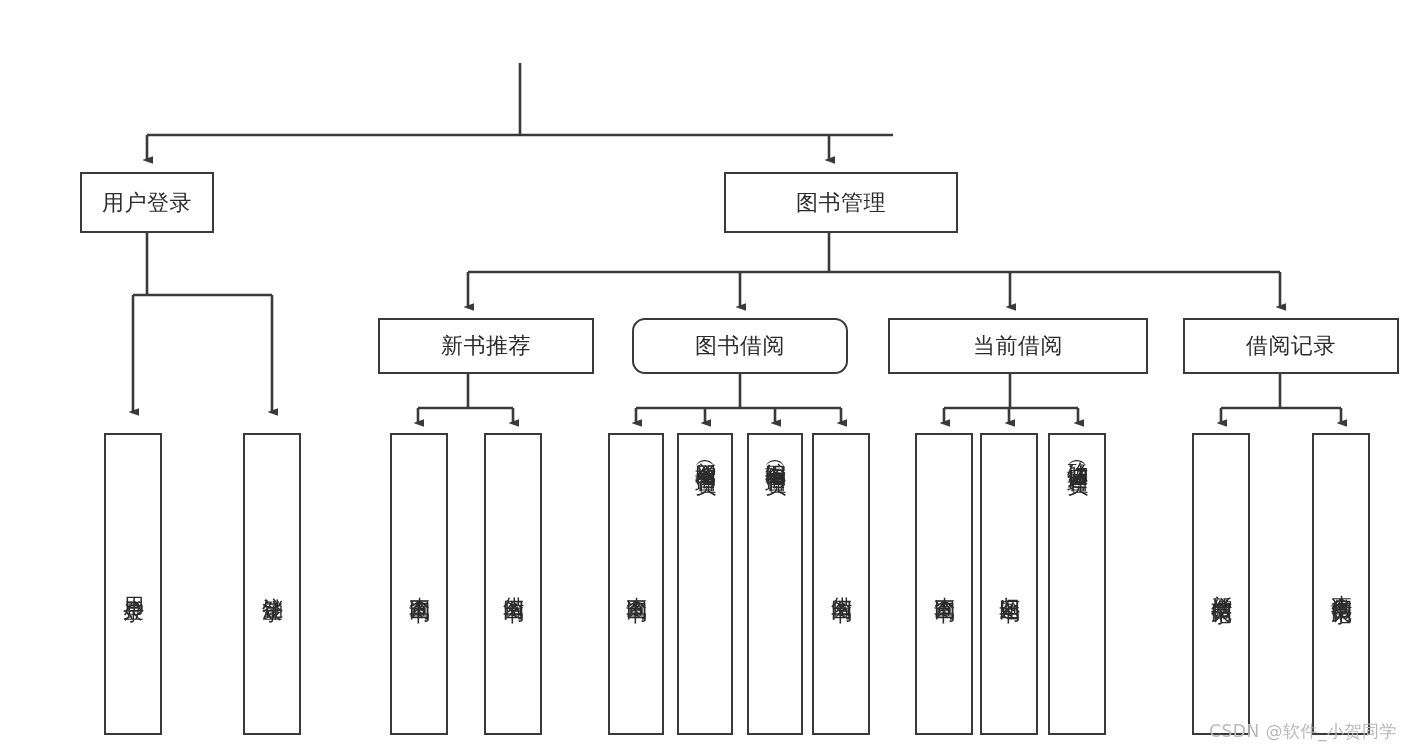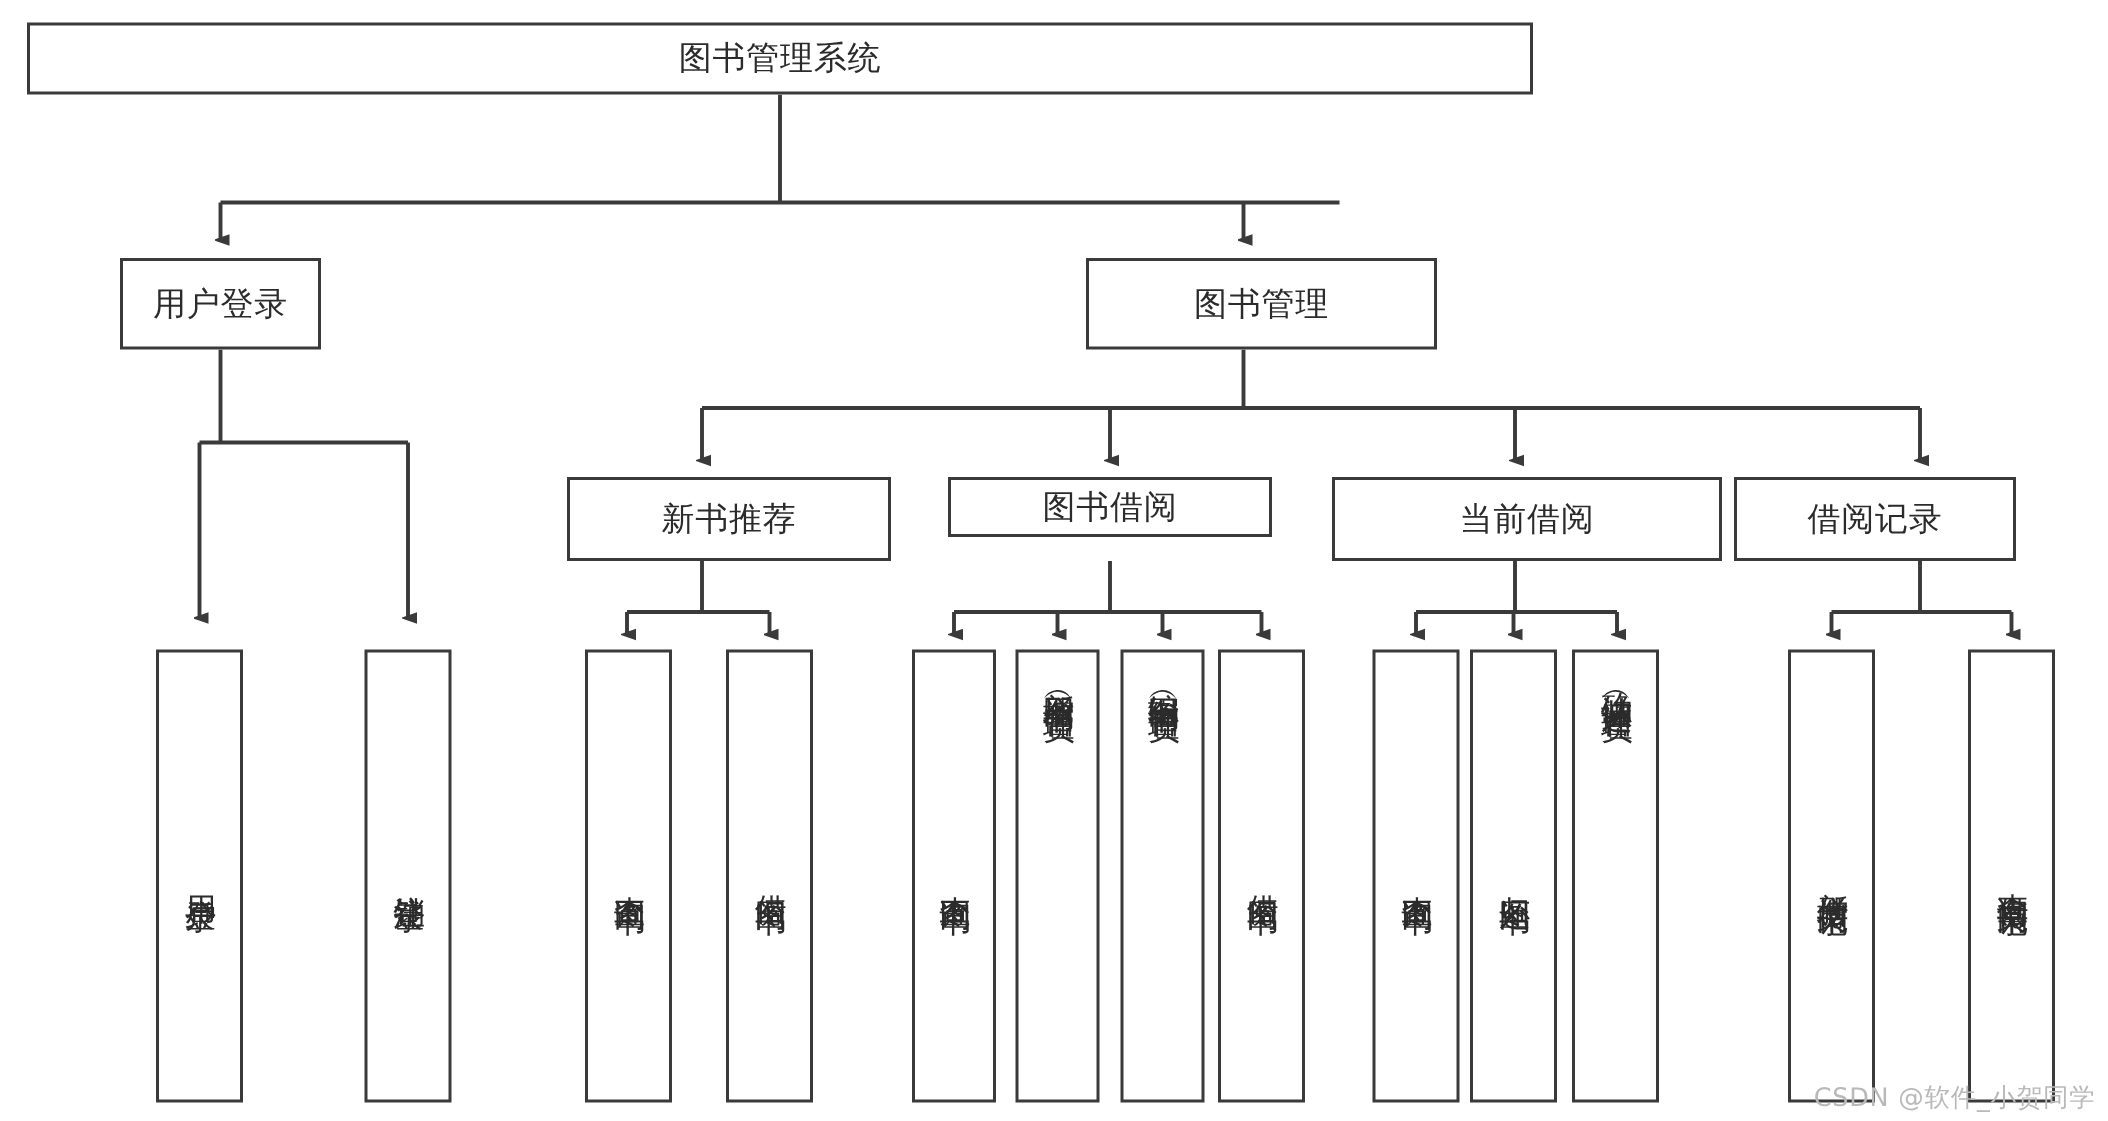--- a/index.html
+++ b/index.html
@@ -116,45 +116,42 @@
       <path d="M1009,408 L1009,423" marker-end="url(#arrow)"></path>
       <path d="M1078,408 L1078,423" marker-end="url(#arrow)"></path>
 
       <path d="M1280,374 L1280,408"></path>
       <path d="M1221,408 L1341,408"></path>
       <path d="M1221,408 L1221,423" marker-end="url(#arrow)"></path>
       <path d="M1341,408 L1341,423" marker-end="url(#arrow)"></path>
     </g>
   </svg>
 
-  <div class="node h" style="left:18px; top:15px; width:1004px; height:48px;">
-    <span>图书管理系统</span>
-  </div>
 
   <div class="node h" style="left:80px; top:172px; width:134px; height:61px;">
     <span>用户登录</span>
   </div>
 
   <div class="node h" style="left:712px; top:172px; width:234px; height:61px;margin-left:12px;">
     <span>图书管理</span>
   </div>
 
   <div class="node h" style="left:360px; top:318px; width:216px; height:56px;margin-left:18px;">
     <span>新书推荐</span>
   </div>
 
-  <div class="node h" style="left:632px; top:318px; width:216px; height:40px;">
+  <div class="node h" style="left:632px; top:318px; width:216px; height:56px;border-radius:13px;">
     <span>图书借阅</span>
   </div>
 
   <div class="node h" style="left:888px; top:318px; width:260px; height:56px;">
     <span>当前借阅</span>
   </div>
 
-  <div class="node h" style="left:1156px; top:318px; width:188px; height:56px;">
+  <div class="node h" style="left:1183px; top:318px; width:216px; height:56px;">
     <span>借阅记录</span>
   </div>
 
   <div class="node v center-text" style="left:104px; top:433px; width:58px; height:302px;">
     <span class="vtext">用户登录</span>
   </div>
 
   <div class="node v center-text" style="left:243px; top:433px; width:58px; height:302px;">
     <span class="vtext">注销登录</span>
   </div>

